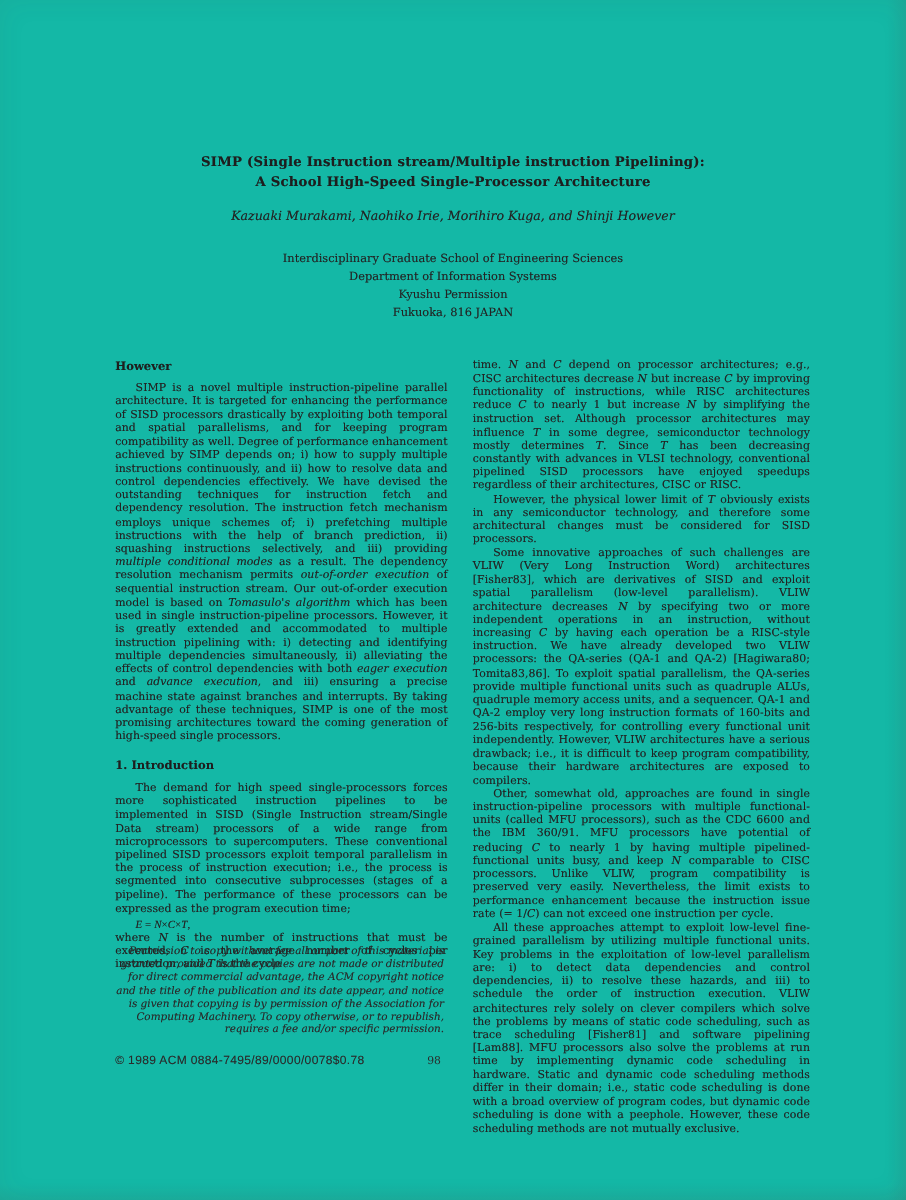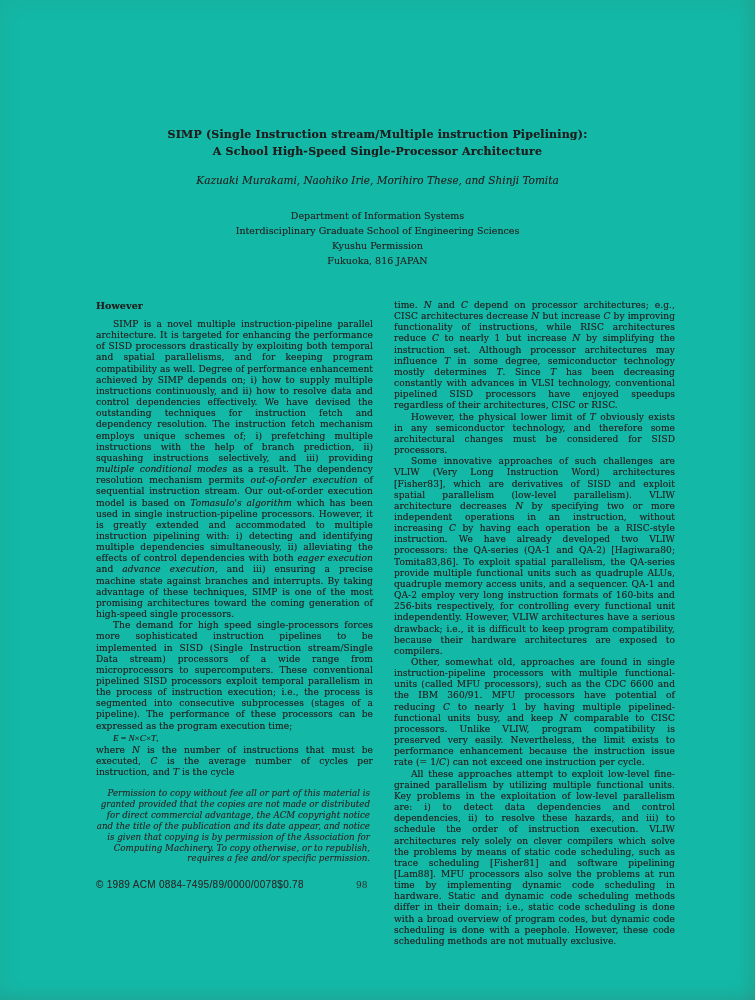--- a/index.html
+++ b/index.html
@@ -77,32 +77,33 @@
   i { font-style: italic; }
 </style>
 </head>
 <body>
 
 <div class="page">
 
   <div class="title-block">
     <div class="title-line">SIMP (Single Instruction stream/Multiple instruction Pipelining):</div>
     <div class="title-line">A School High-Speed Single-Processor Architecture</div>
-    <div class="authors-line">Kazuaki Murakami, Naohiko Irie, Morihiro These, and Shinji Tomita</div>
+    <div class="authors-line">Kazuaki Murakami, Naohiko Irie, Morihiro Kuga, and Shinji However</div>
     <div class="affiliation-block">
+      <div>Interdisciplinary Graduate School of Engineering Sciences</div>
       <div>Department of Information Systems</div>
-      <div>Interdisciplinary Graduate School of Engineering Sciences</div>
       <div>Kyushu Permission</div>
       <div>Fukuoka, 816 JAPAN</div>
     </div>
   </div>
 
   <section class="col col-left">
     <h2>However</h2>
     <p class="para indent">SIMP is a novel multiple instruction-pipeline parallel architecture. It is targeted for enhancing the performance of SISD processors drastically by exploiting both temporal and spatial parallelisms, and for keeping program compatibility as well. Degree of performance enhancement achieved by SIMP depends on; i) how to supply multiple instructions continuously, and ii) how to resolve data and control dependencies effectively. We have devised the outstanding techniques for instruction fetch and dependency resolution. The instruction fetch mechanism employs unique schemes of; i) prefetching multiple instructions with the help of branch prediction, ii) squashing instructions selectively, and iii) providing <i>multiple conditional modes</i> as a result. The dependency resolution mechanism permits <i>out-of-order execution</i> of sequential instruction stream. Our out-of-order execution model is based on <i>Tomasulo's algorithm</i> which has been used in single instruction-pipeline processors. However, it is greatly extended and accommodated to multiple instruction pipelining with: i) detecting and identifying multiple dependencies simultaneously, ii) alleviating the effects of control dependencies with both <i>eager execution</i> and <i>advance execution</i>, and iii) ensuring a precise machine state against branches and interrupts. By taking advantage of these techniques, SIMP is one of the most promising architectures toward the coming generation of high-speed single processors.</p>
+    <h2 class="section">1. Introduction</h2>
     <p class="para indent">The demand for high speed single-processors forces more sophisticated instruction pipelines to be implemented in SISD (Single Instruction stream/Single Data stream) processors of a wide range from microprocessors to supercomputers. These conventional pipelined SISD processors exploit temporal parallelism in the process of instruction execution; i.e., the process is segmented into consecutive subprocesses (stages of a pipeline). The performance of these processors can be expressed as the program execution time;</p>
     <p class="equation"><i>E</i> = <i>N</i>×<i>C</i>×<i>T</i>,</p>
     <p class="para">where <i>N</i> is the number of instructions that must be executed, <i>C</i> is the average number of cycles per instruction, and <i>T</i> is the cycle</p>
   </section>
 
   <section class="col col-right">
     <p class="para">time.  <i>N</i> and <i>C</i> depend on processor architectures; e.g., CISC architectures decrease <i>N</i> but increase <i>C</i> by improving functionality of instructions, while RISC architectures reduce <i>C</i> to nearly 1 but increase <i>N</i> by simplifying the instruction set. Although processor architectures may influence <i>T</i> in some degree, semiconductor technology mostly determines <i>T</i>. Since <i>T</i> has been decreasing constantly with advances in VLSI technology, conventional pipelined SISD processors have enjoyed speedups regardless of their architectures, CISC or RISC.</p>
     <p class="para indent">However, the physical lower limit of <i>T</i> obviously exists in any semiconductor technology, and therefore some architectural changes must be considered for SISD processors.</p>
     <p class="para indent">Some innovative approaches of such challenges are VLIW (Very Long Instruction Word) architectures [Fisher83], which are derivatives of SISD and exploit spatial parallelism (low-level parallelism). VLIW architecture decreases <i>N</i> by specifying two or more independent operations in an instruction, without increasing <i>C</i> by having each operation be a RISC-style instruction. We have already developed two VLIW processors: the QA-series (QA-1 and QA-2) [Hagiwara80; Tomita83,86]. To exploit spatial parallelism, the QA-series provide multiple functional units such as quadruple ALUs, quadruple memory access units, and a sequencer. QA-1 and QA-2 employ very long instruction formats of 160-bits and 256-bits respectively, for controlling every functional unit independently. However, VLIW architectures have a serious drawback; i.e., it is difficult to keep program compatibility, because their hardware architectures are exposed to compilers.</p>
     <p class="para indent">Other, somewhat old, approaches are found in single instruction-pipeline processors with multiple functional-units (called MFU processors), such as the CDC 6600 and the IBM 360/91. MFU processors have potential of reducing <i>C</i> to nearly 1 by having multiple pipelined-functional units busy, and keep <i>N</i> comparable to CISC processors. Unlike VLIW, program compatibility is preserved very easily. Nevertheless, the limit exists to performance enhancement because the instruction issue rate (= 1/<i>C</i>) can not exceed one instruction per cycle.</p>

